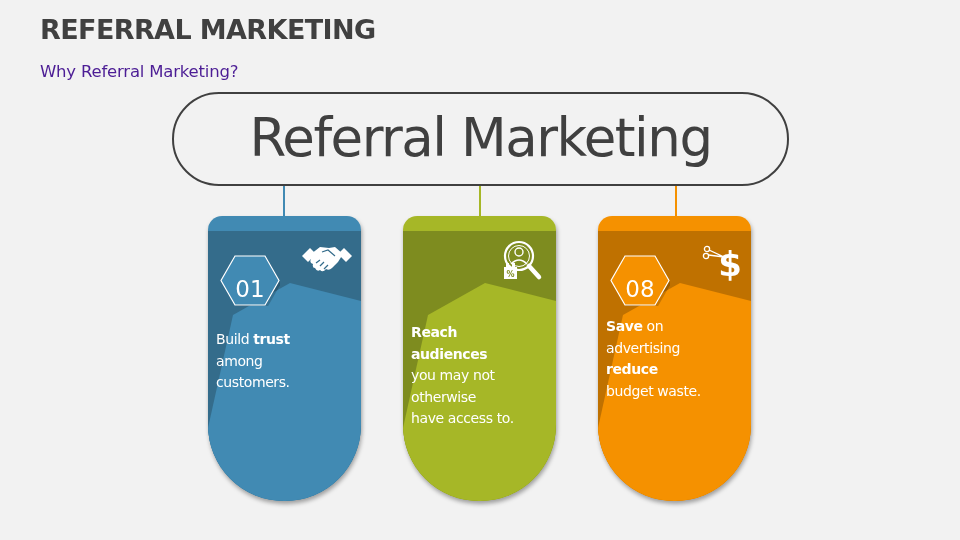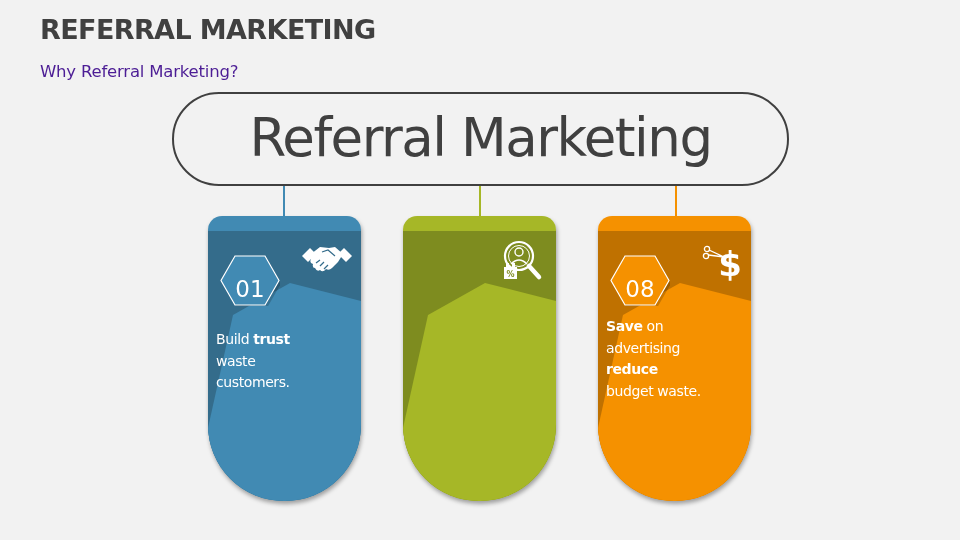--- a/index.html
+++ b/index.html
@@ -94,21 +94,21 @@
       <polygon points="50,14 42,6 36,12 44,20"></polygon>
       <path d="M9,12 L18,5 L27,6 L33,5 L41,12 L36,20 L30,26 Q27,29 24,27 Q21,31 18,28 Q15,30 13,26 Q10,26 11,22 Q7,21 9,17 Z"></path>
     </g>
     <g fill="none" stroke="#346c8b" stroke-width="1.2">
       <path d="M20,10 L26,8 L33,14"></path>
       <path d="M14,21 L18,18 M18,24 L22,20 M22,27 L26,23"></path>
     </g>
   </svg>
   <div class="card-text">
       <span class="line"><span>Build </span><b>trust</b></span>
-      <span class="line"><span>waste</span></span>
+      <span class="line"><span>among</span></span>
       <span class="line"><span>customers.</span></span>
     </div>
 </div>
 
 <div class="card" style="left:403px;">
   <svg class="bg" width="153" height="285" viewBox="0 0 153 285">
     <rect class="c-base" x="0" y="0" width="153" height="285" fill="#a6b727"></rect>
     <rect class="c-dark" x="0" y="15" width="153" height="270" fill="#7e8c1f"></rect>
     <polygon class="c-base" points="25,99 82,67 153,85 153,285 0,285 0,212" fill="#a6b727"></polygon>
   </svg>
@@ -116,20 +116,27 @@
     <circle cx="17" cy="16" r="14" fill="none" stroke="#ffffff" stroke-width="2.2"></circle>
     <circle cx="17" cy="16" r="10.5" fill="none" stroke="#ffffff" stroke-width="1"></circle>
     <circle cx="17" cy="12" r="4" fill="none" stroke="#ffffff" stroke-width="1.4"></circle>
     <path d="M9,24 Q17,16 25,24" fill="none" stroke="#ffffff" stroke-width="1.4"></path>
     <line x1="27" y1="26" x2="37" y2="37" stroke="#ffffff" stroke-width="4.5" stroke-linecap="round"></line>
     <rect x="2" y="27" width="13" height="12" fill="#ffffff"></rect>
     <rect x="4" y="23" width="3" height="4" fill="#ffffff"></rect>
     <rect x="10" y="23" width="3" height="4" fill="#ffffff"></rect>
     <text x="8.5" y="37" font-size="8" font-family="DejaVu Sans, sans-serif" font-weight="bold" text-anchor="middle" fill="#7e8c1f">%</text>
   </svg>
+  <div class="card-text" style="top:106px;">
+      <span class="line"><b>Reach</b></span>
+      <span class="line"><b>audiences</b></span>
+      <span class="line"><span>you may not</span></span>
+      <span class="line"><span>otherwise</span></span>
+      <span class="line"><span>have access to.</span></span>
+    </div>
 </div>
 
 <div class="card" style="left:598px;">
   <svg class="bg" width="153" height="285" viewBox="0 0 153 285">
     <rect class="c-base" x="0" y="0" width="153" height="285" fill="#f59100"></rect>
     <rect class="c-dark" x="0" y="15" width="153" height="270" fill="#bf7100"></rect>
     <polygon class="c-base" points="25,99 82,67 153,85 153,285 0,285 0,212" fill="#f59100"></polygon>
   </svg>
   <div class="hex">
     <svg width="60" height="51" viewBox="0 0 60 51">

